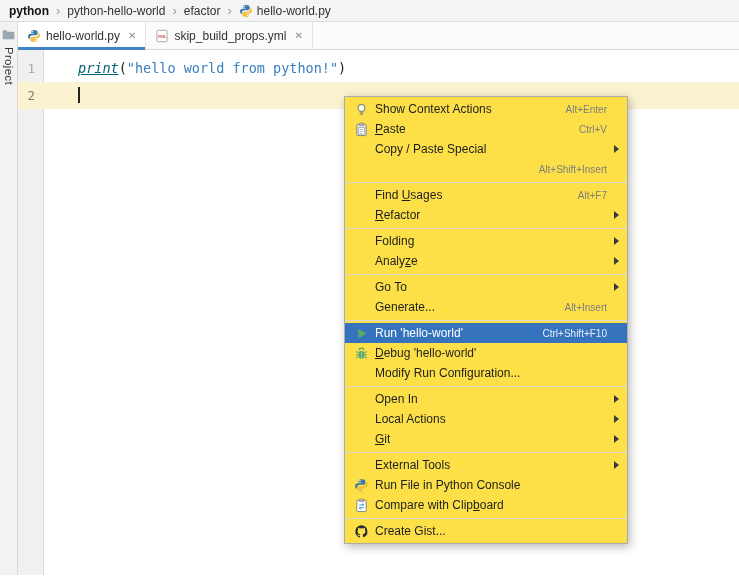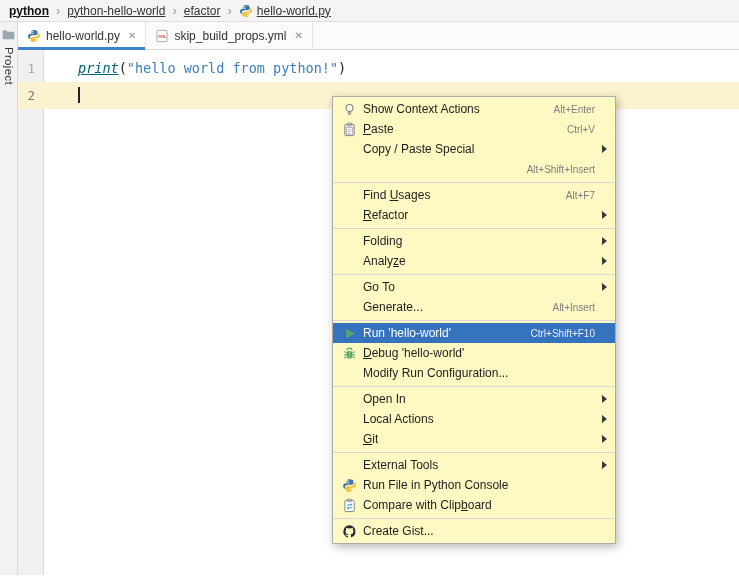--- a/index.html
+++ b/index.html
@@ -8,21 +8,21 @@
     --caret-line:#FBF2D0;
     --str:#3A7FBE;
     --builtin:#00627A;
   }
   *{box-sizing:border-box;margin:0;padding:0;cursor:default;}
   body{background:#888;font-family:"Liberation Sans",sans-serif;}
   .app{width:739px;height:576px;background:#fff;position:relative;overflow:hidden;font-size:12px;color:#333;}
 
   
   .breadcrumb-bar{height:22px;background:#F4F4F4;border-bottom:1px solid #DEDEDE;display:flex;align-items:center;padding:0 7px;gap:3px;font-size:12px;white-space:nowrap;}
-  .bc-item{display:inline-flex;align-items:flex-end;gap:4px;padding:0 2px;color:#333;text-decoration:underline;}
+  .bc-item{display:inline-flex;align-items:flex-end;gap:4px;padding:0 2px;color:#333;}
   .bc-item.bold{font-weight:bold;color:#111;}
   .bc-sep{color:#9B9B9B;font-size:13px;padding:0 2px;}
 
   
   .body{display:flex;height:553px;}
   .stripe{width:18px;background:#F2F2F2;border-right:1px solid #D9D9D9;display:flex;flex-direction:column;align-items:center;padding-top:5px;gap:6px;flex:none;}
   .stripe-btn{display:flex;flex-direction:column;align-items:center;gap:5px;}
   .stripe-label{writing-mode:vertical-rl;font-size:11.5px;color:#333;letter-spacing:.3px;}
 
   .main{flex:1;display:flex;flex-direction:column;min-width:0;}
@@ -42,21 +42,21 @@
   .line .ln{width:26px;flex:none;text-align:right;padding-right:9px;color:#ABABAB;font-size:12.5px;font-family:"DejaVu Sans Mono",monospace;}
   .line .code{padding-left:34px;white-space:pre;color:#1a1a1a;}
   .line.current{background:var(--caret-line);}
   .line.current .ln{color:#7A7A7A;}
   .tk-builtin{color:var(--builtin);font-style:italic;text-decoration:underline;}
   .tk-string{color:var(--str);}
   .tk-plain{color:#1a1a1a;}
   .caret{display:inline-block;width:1.5px;height:16px;background:#222;vertical-align:-3px;}
 
   
-  .context-menu{position:absolute;left:332px;top:96px;width:284px;background:#fef9c3;border:1px solid #ABABAB;box-shadow:2px 3px 9px rgba(0,0,0,.28);padding:2px 0;z-index:10;font-size:12px;color:#1E1E1E;}
+  .context-menu{position:absolute;left:344px;top:96px;width:284px;background:#fde047;border:1px solid #ABABAB;box-shadow:2px 3px 9px rgba(0,0,0,.28);padding:2px 0;z-index:10;font-size:12px;color:#1E1E1E;}
   .menu-item{height:20px;display:flex;align-items:center;padding:0 6px 0 8px;gap:5px;white-space:nowrap;}
   .menu-item .icon{width:17px;height:16px;flex:none;display:flex;align-items:center;justify-content:center;}
   .icon svg{width:15px;height:15px;display:block;}
   .bc-item .icon svg,.tab .icon svg{width:14px;height:14px;}
   .mi-label{overflow:hidden;}
   .mn{text-decoration:underline;}
   .mi-shortcut{margin-left:auto;color:#7D7D7D;font-size:10px;padding-left:18px;}
   .mi-arrow{width:9px;height:20px;flex:none;position:relative;}
   .mi-arrow.has::after{content:'';position:absolute;top:50%;left:2px;margin-top:-4px;border-left:5px solid #3A3A3A;border-top:4px solid transparent;border-bottom:4px solid transparent;}
   .menu-item.selected{background:var(--selection);color:#fff;}

